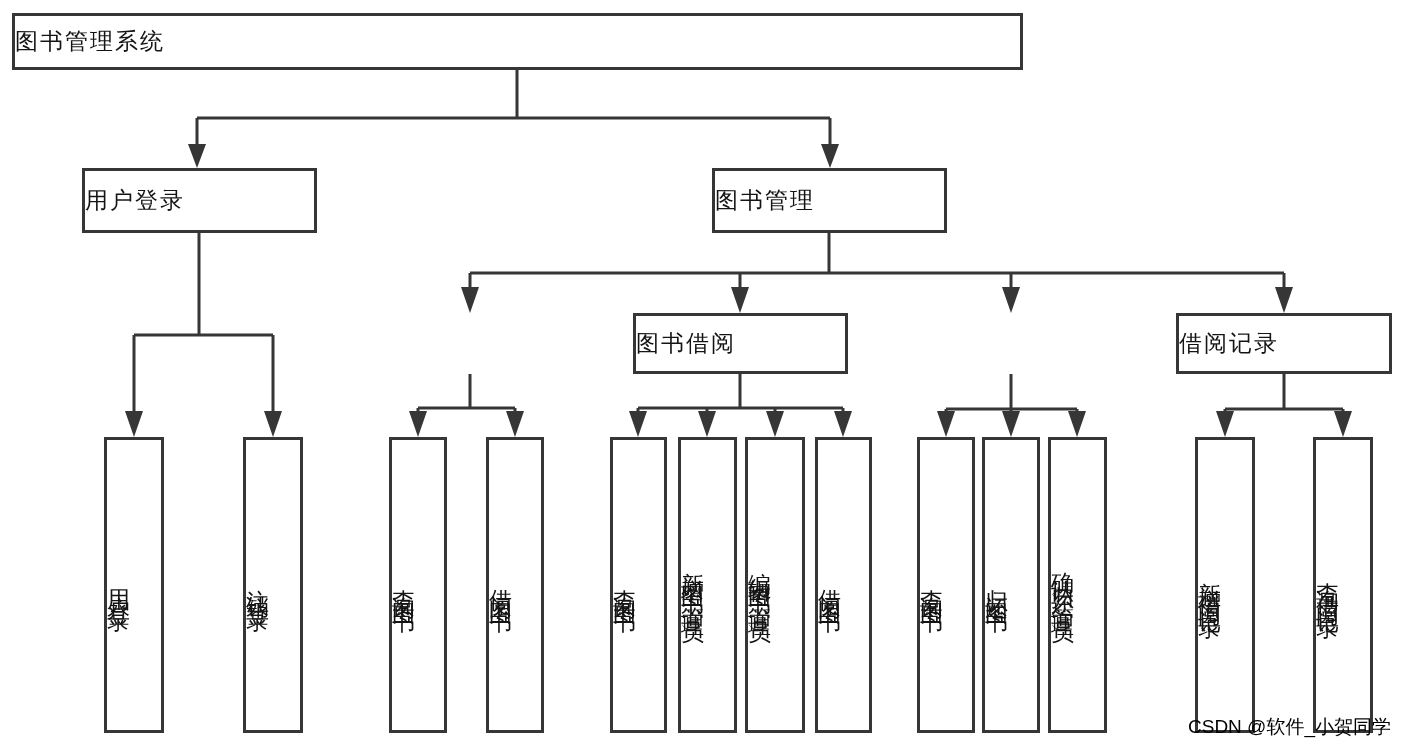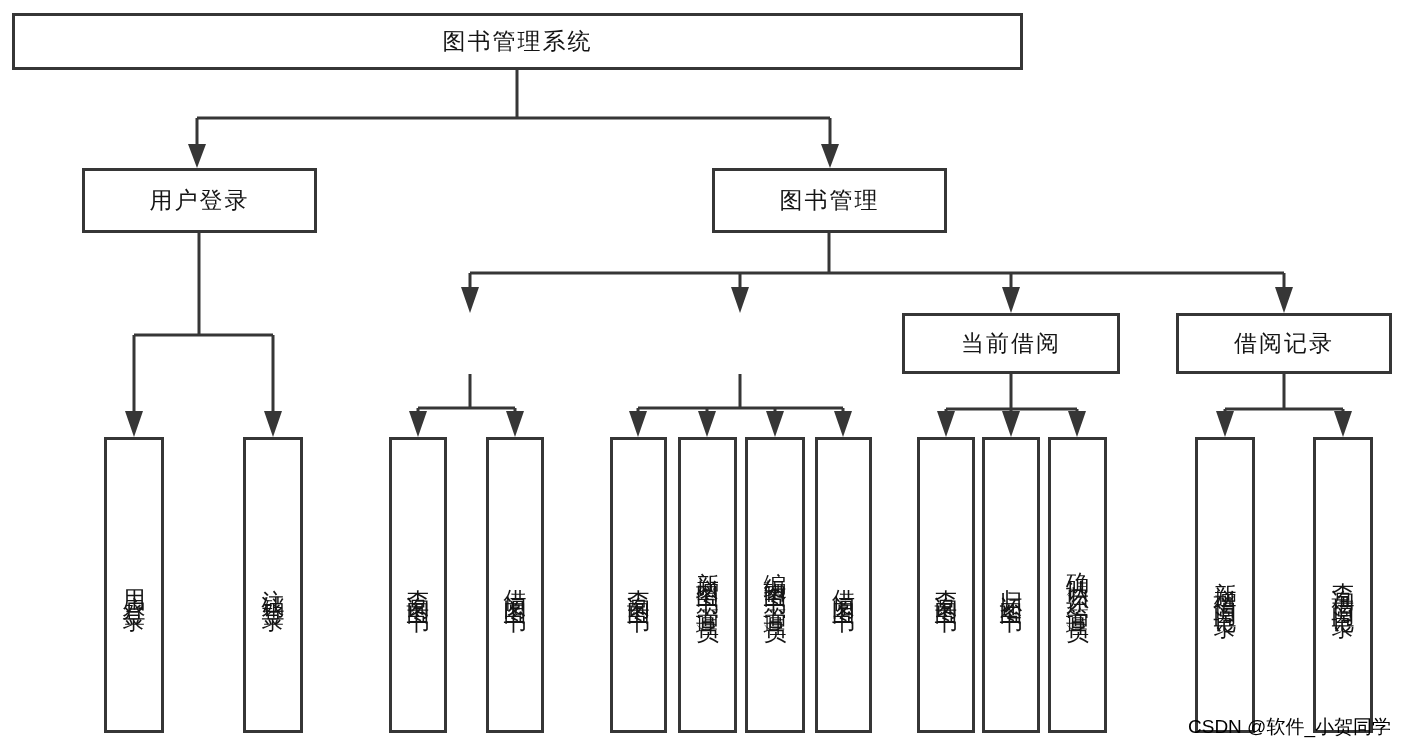--- a/index.html
+++ b/index.html
@@ -22,21 +22,21 @@
     height: 747px;
     pointer-events: none;
   }
   .box {
     position: absolute;
     box-sizing: border-box;
     background: #ffffff;
     border: 3px solid #363636;
     display: flex;
     align-items: center;
-    justify-content: center;
+    justify-content: flex-start;
   }
   .hlabel {
     font-size: 23px;
     color: #141414;
     letter-spacing: 2px;
     white-space: nowrap;
   }
   .vlabel {
     writing-mode: vertical-rl;
     text-orientation: mixed;
@@ -107,22 +107,22 @@
     <span class="hlabel">图书管理系统</span>
   </div>
 
   <div class="box" style="left:82px; top:168px; width:235px; height:65px;">
     <span class="hlabel">用户登录</span>
   </div>
   <div class="box" style="left:712px; top:168px; width:235px; height:65px;font-family:Liberation Serif, serif;">
     <span class="hlabel">图书管理</span>
   </div>
 
-  <div class="box" style="left:902px; top:313px; width:218px; height:61px;">
-    <span class="hlabel">当前借阅</span>
+  <div class="box" style="left:633px; top:313px; width:215px; height:61px;">
+    <span class="hlabel">图书借阅</span>
   </div>
   <div class="box" style="left:1176px; top:313px; width:216px; height:61px;">
     <span class="hlabel">借阅记录</span>
   </div>
 
   <div class="box" style="left:104px; top:437px; width:60px; height:296px;">
     <span class="vlabel">用户登录</span>
   </div>
   <div class="box" style="left:243px; top:437px; width:60px; height:296px;">
     <span class="vlabel">注销登录</span>

